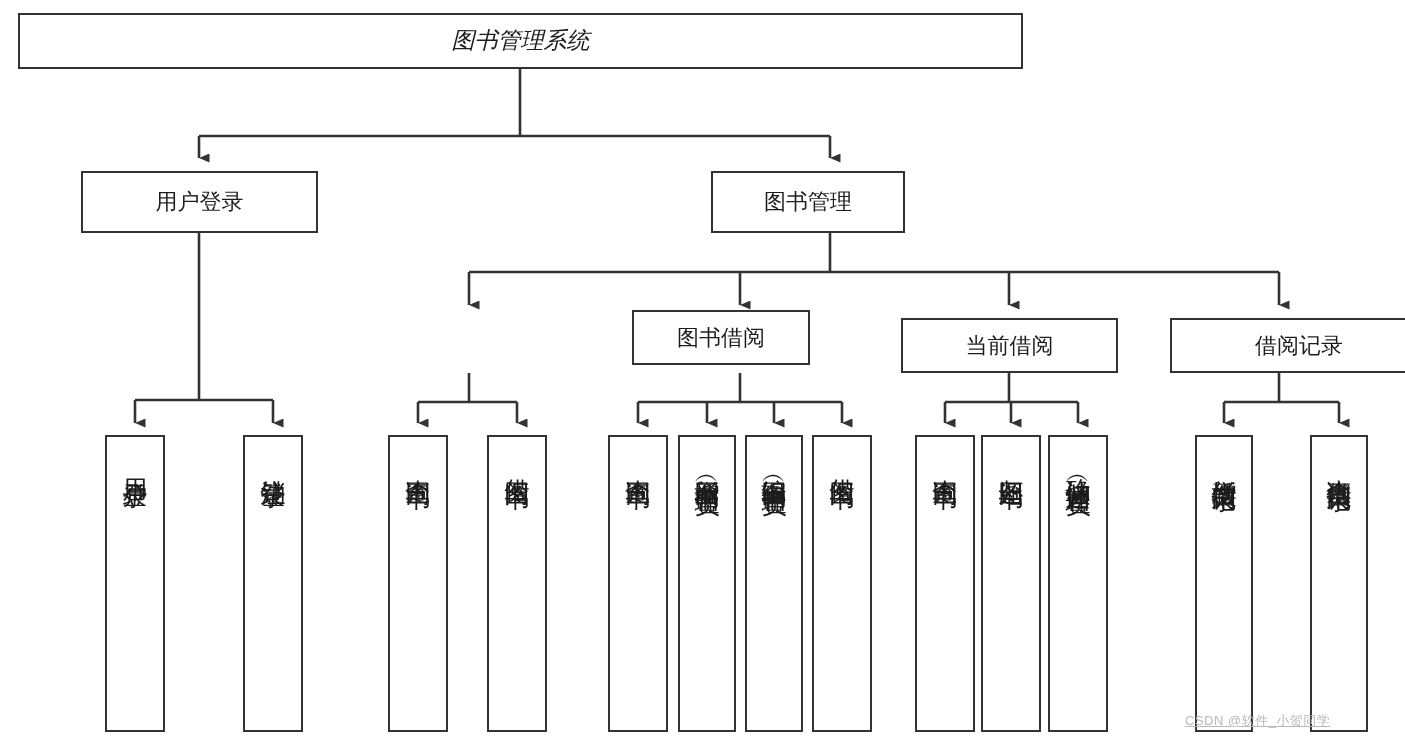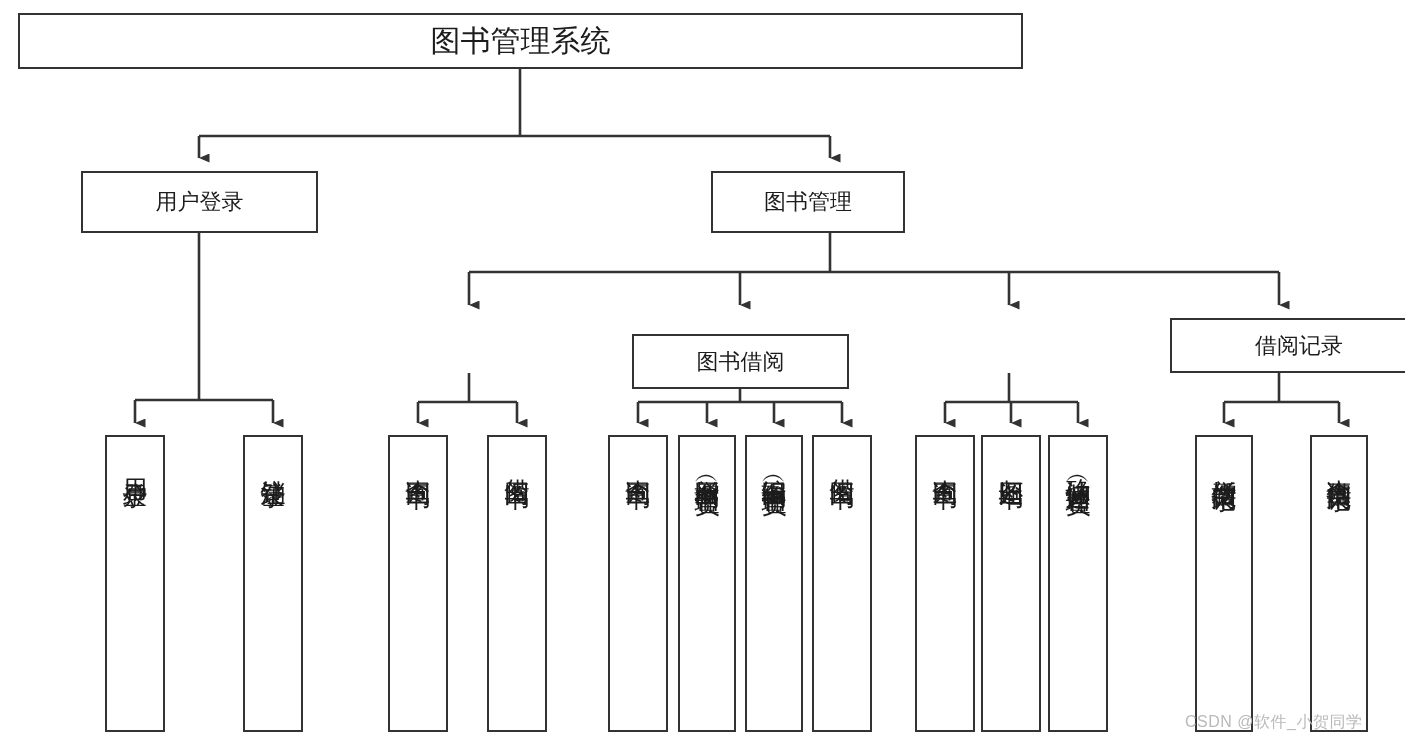--- a/index.html
+++ b/index.html
@@ -51,30 +51,31 @@
     justify-content: center;
     padding-top: 22px;
   }
   .node-box.vertical .node-label {
     font-size: 25px;
     writing-mode: vertical-rl;
     text-orientation: upright;
     letter-spacing: 2px;
     line-height: 1;
   }
-  .node-box.root .node-label { font-size: 30px; }
+  .node-box.root .node-label { font-size: 23px; font-style: italic; }
   .watermark {
     position: absolute;
     left: 1185px;
     top: 712px;
-    font-size: 16px;
+    font-size: 13px;
     color: #b9b9b9;
     white-space: nowrap;
     letter-spacing: 0.5px;
     pointer-events: none;
+    text-decoration: underline;
   }
 </style>
 </head>
 <body>
 
 <div id="diagram-root">
 
   <svg id="chart-svg" viewBox="0 0 1405 747" xmlns="http://www.w3.org/2000/svg">
     <defs>
       <marker id="arrowhead" markerWidth="9" markerHeight="11" refX="4.5" refY="10.5" orient="auto" markerUnits="userSpaceOnUse">
@@ -143,22 +144,25 @@
     <span class="node-label">图书管理系统</span>
   </div>
 
   <div class="node-box horizontal" id="node-l2-0" style="left: 81px; top: 171px; width: 237px; height: 62px;">
     <span class="node-label">用户登录</span>
   </div>
   <div class="node-box horizontal" id="node-l2-1" style="left: 711px; top: 171px; width: 194px; height: 62px;">
     <span class="node-label">图书管理</span>
   </div>
 
-  <div class="node-box horizontal" id="node-l3-1" style="left: 632px; top: 334px; width: 217px; height: 55px;">
+  <div class="node-box horizontal" id="node-l3-1" style="left: 632px; top: 310px; width: 178px; height: 55px;">
     <span class="node-label">图书借阅</span>
+  </div>
+  <div class="node-box horizontal" id="node-l3-2" style="left: 901px; top: 318px; width: 217px; height: 55px;">
+    <span class="node-label">当前借阅</span>
   </div>
   <div class="node-box horizontal" id="node-l3-3" style="left: 1170px; top: 318px; width: 258px; height: 55px;">
     <span class="node-label">借阅记录</span>
   </div>
 
   <div class="node-box vertical" id="node-leaf-0" style="left: 105px; top: 435px; width: 60px; height: 297px;">
     <span class="node-label">用户登录</span>
   </div>
   <div class="node-box vertical" id="node-leaf-1" style="left: 243px; top: 435px; width: 60px; height: 297px;">
     <span class="node-label">注销登录</span>

